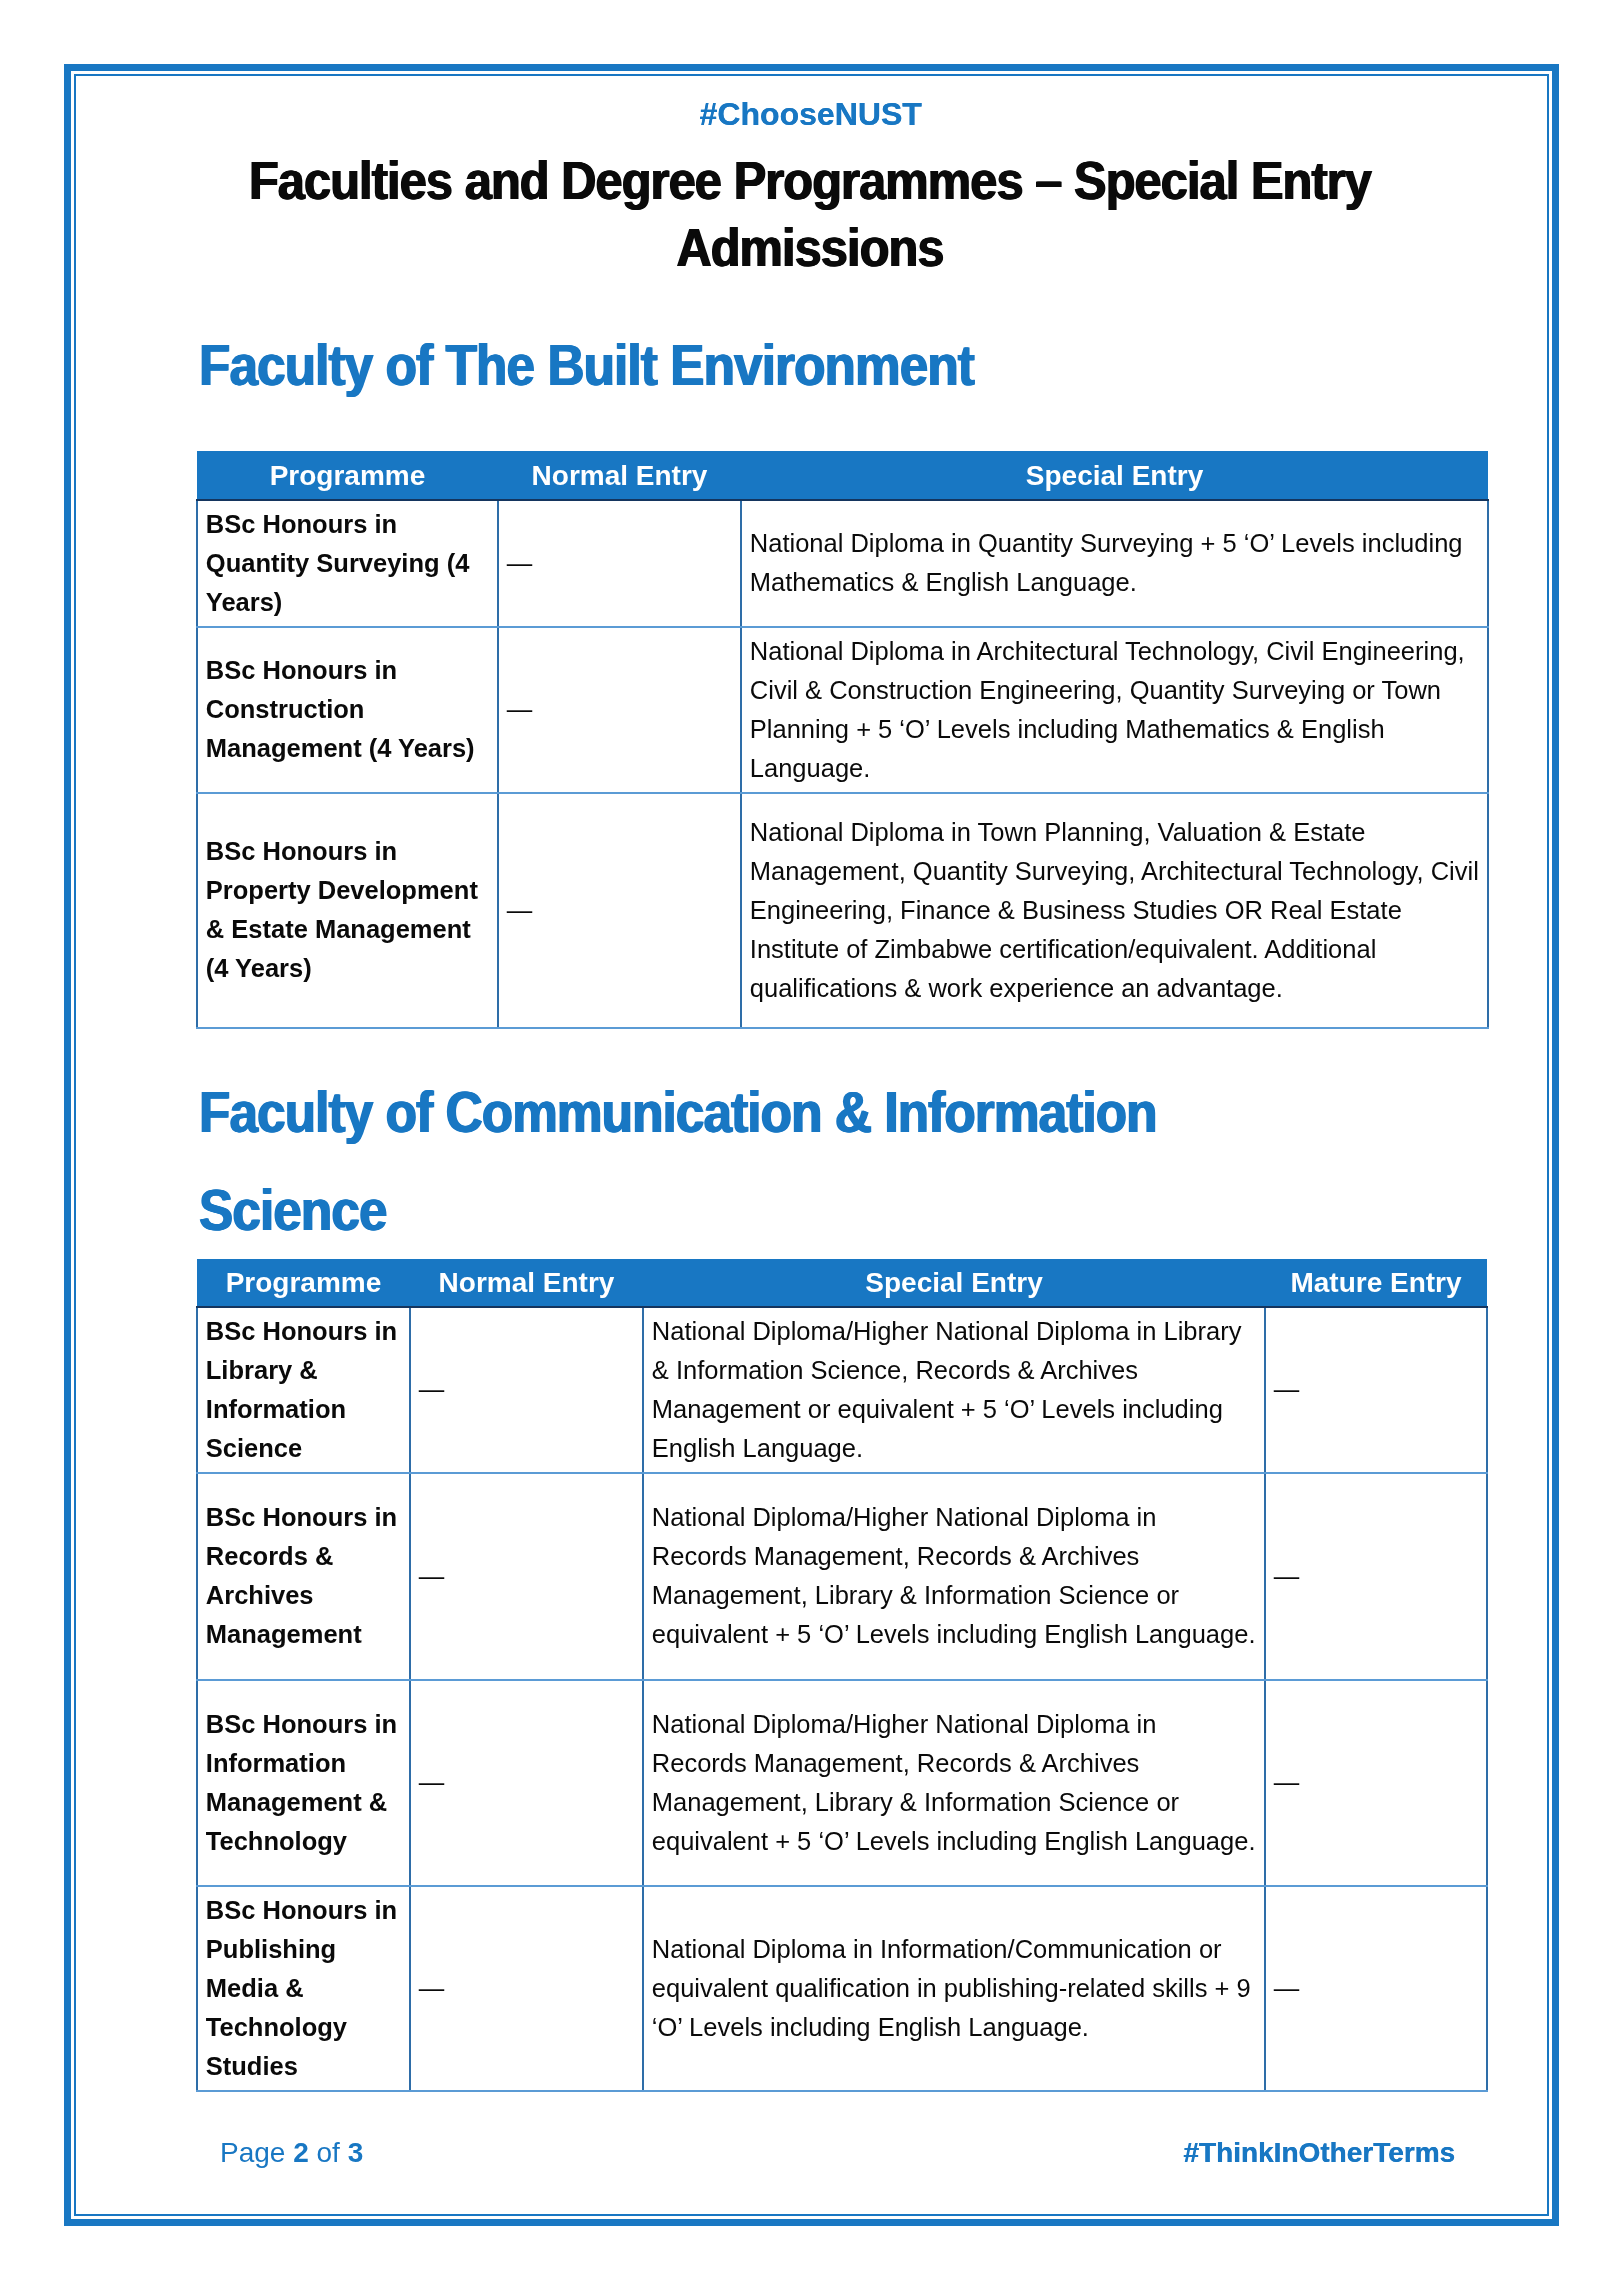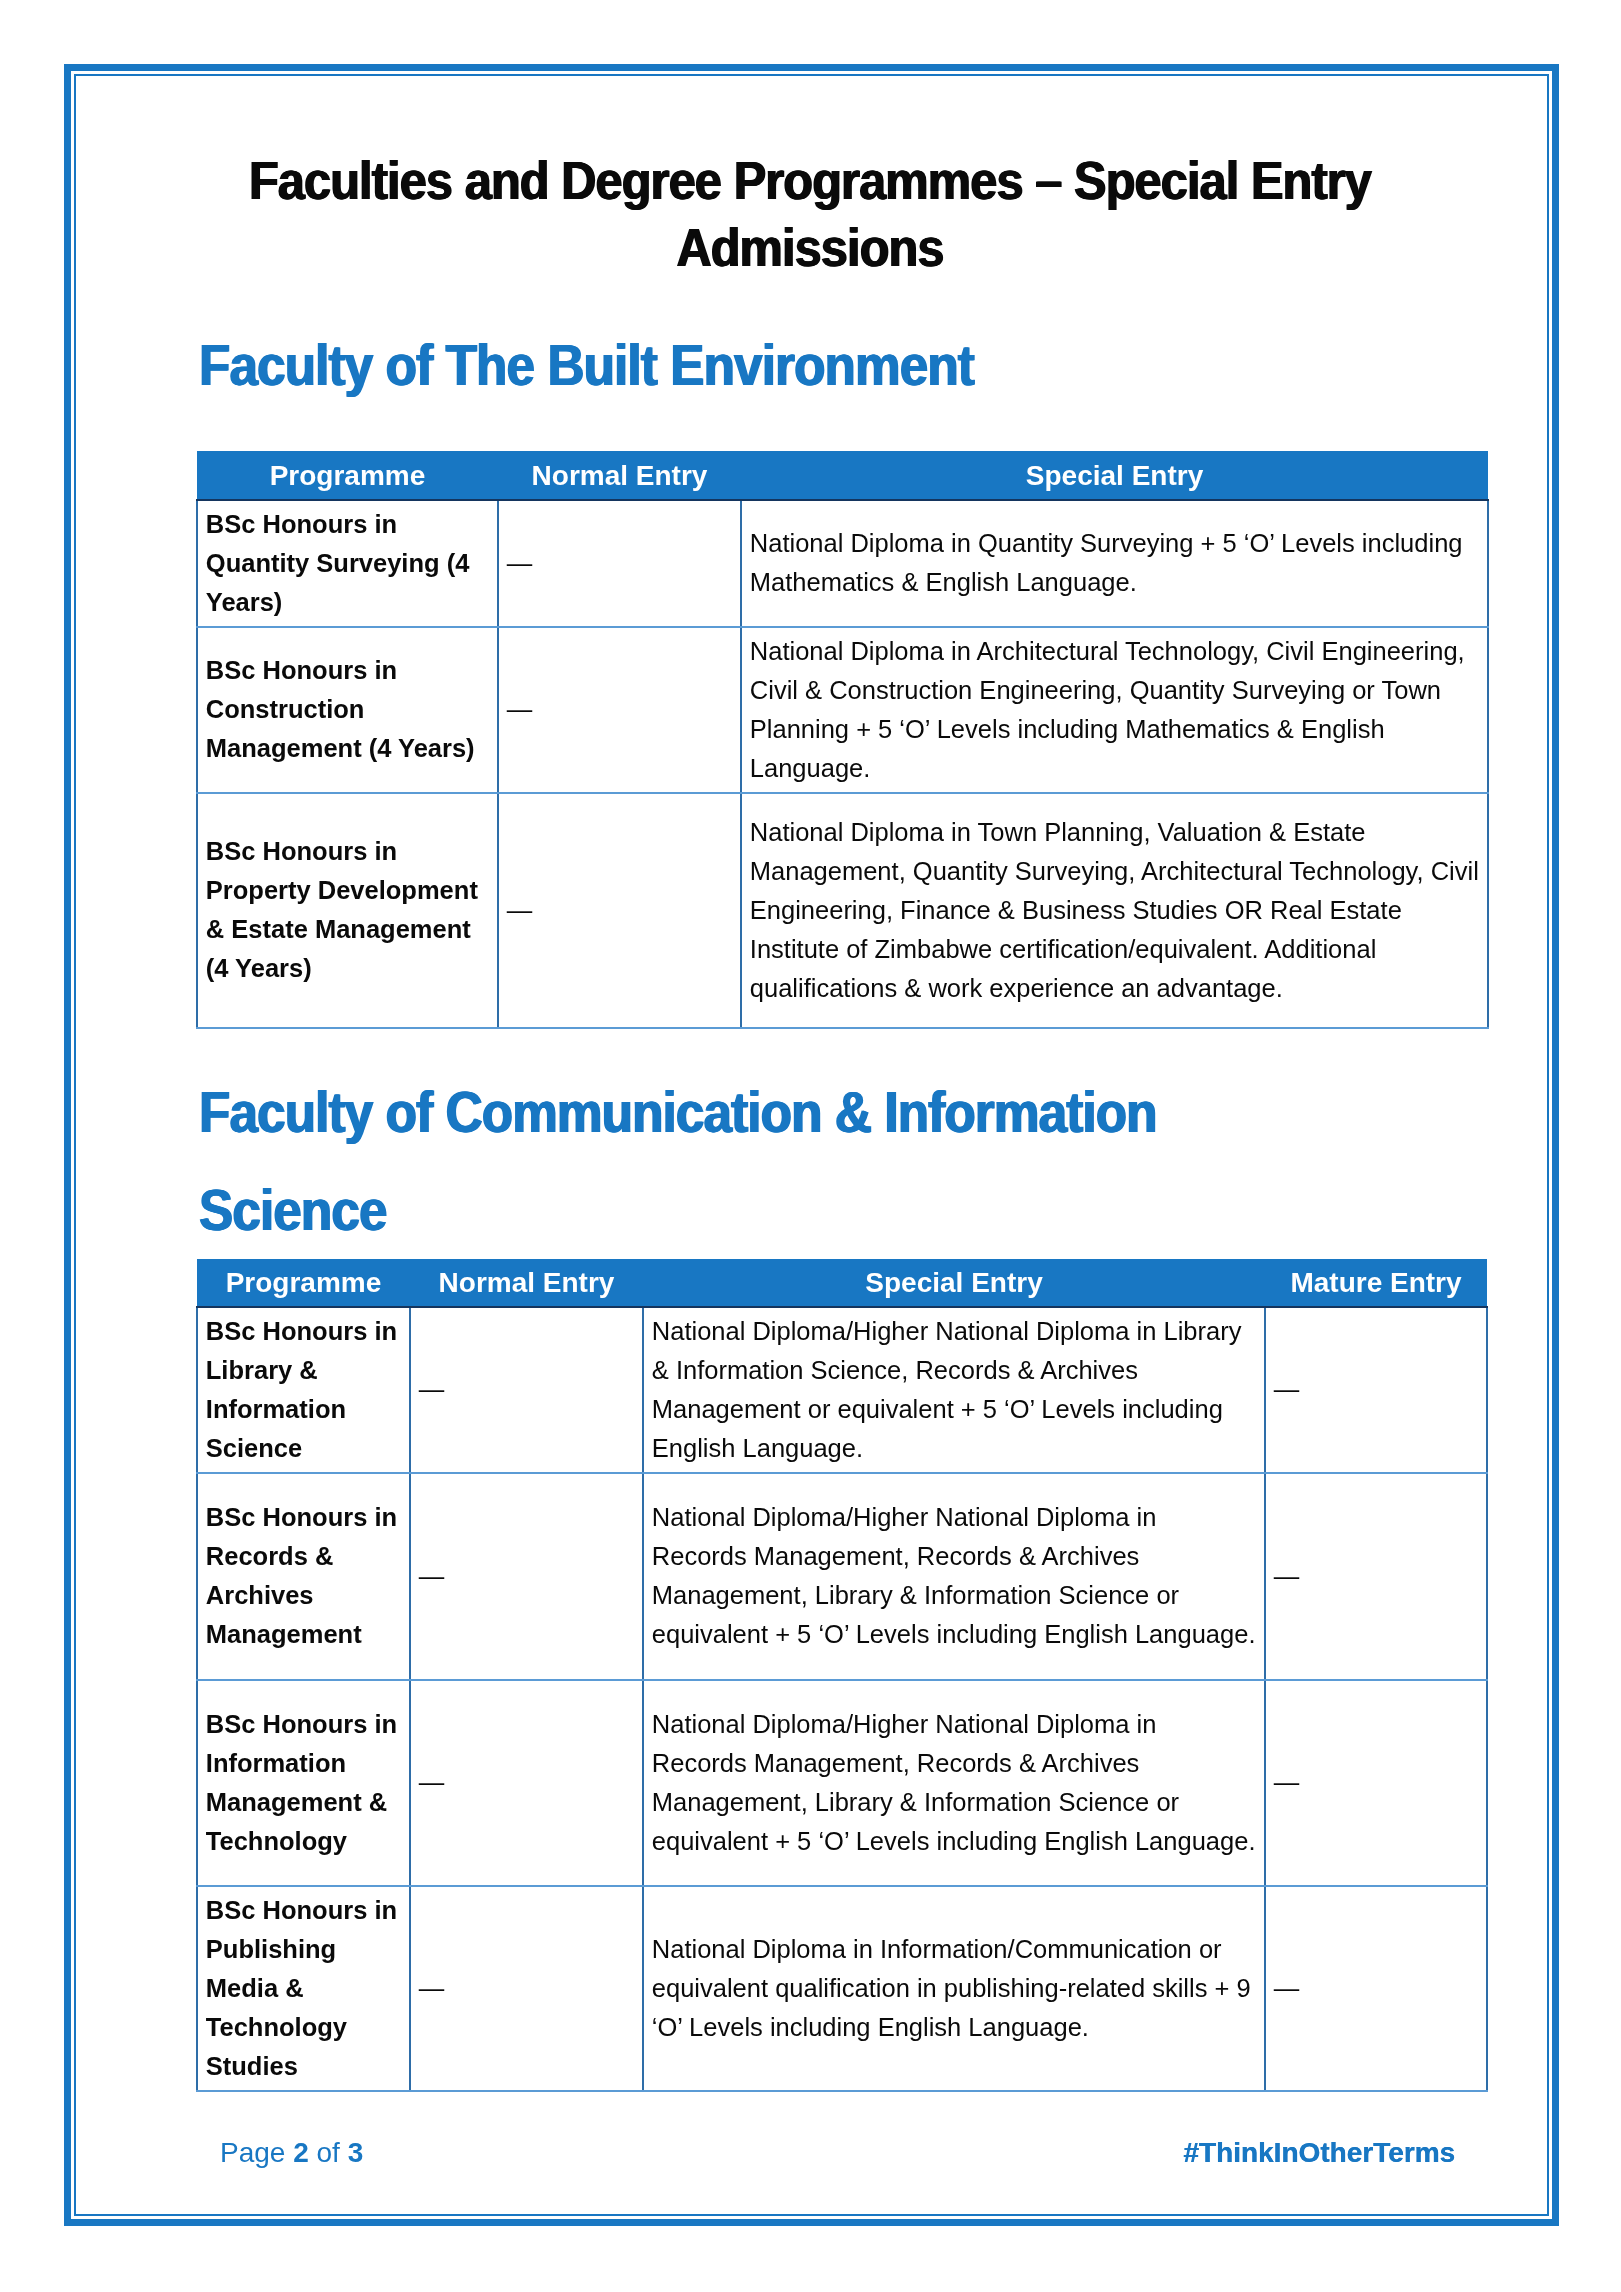--- a/index.html
+++ b/index.html
@@ -95,20 +95,21 @@
 </style>
 </head>
 <body>
 
 <div class="page">
 
   <div class="border-outer">
     <div class="border-inner"></div>
   </div>
 
+  <div class="hashtag-top">#ChooseNUST</div>
 
   <div class="doc-title">
     <div>Faculties and Degree Programmes – Special Entry</div>
     <div>Admissions</div>
   </div>
 
   <div class="section-heading" id="heading-1">
     <div>Faculty of The Built Environment</div>
   </div>
 

